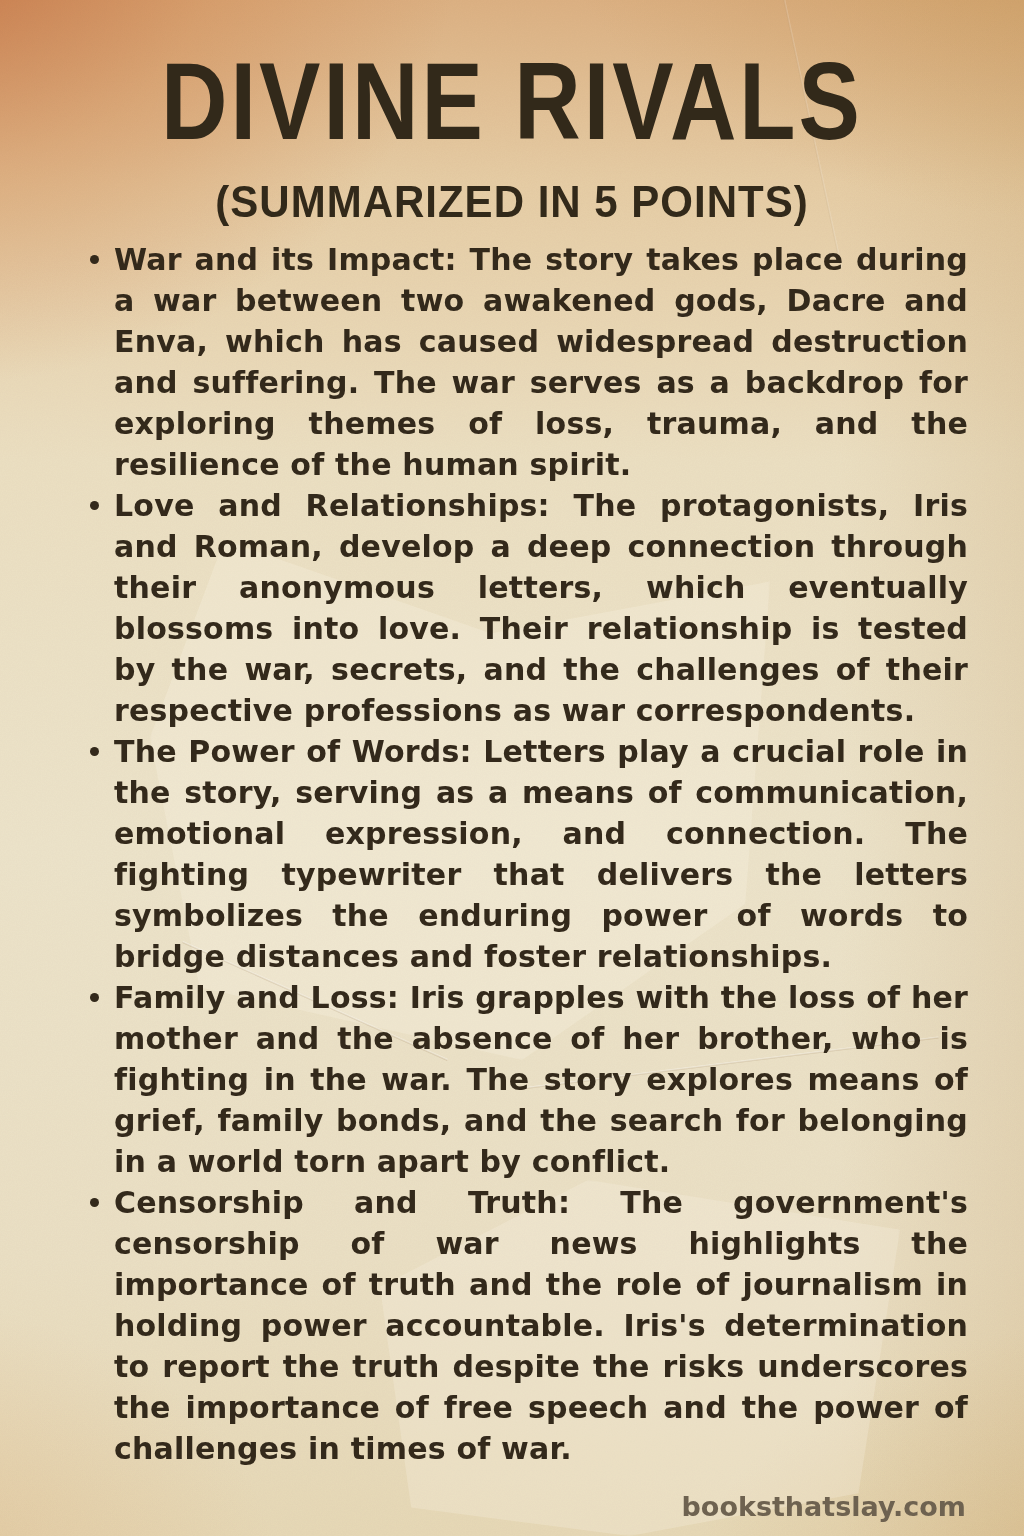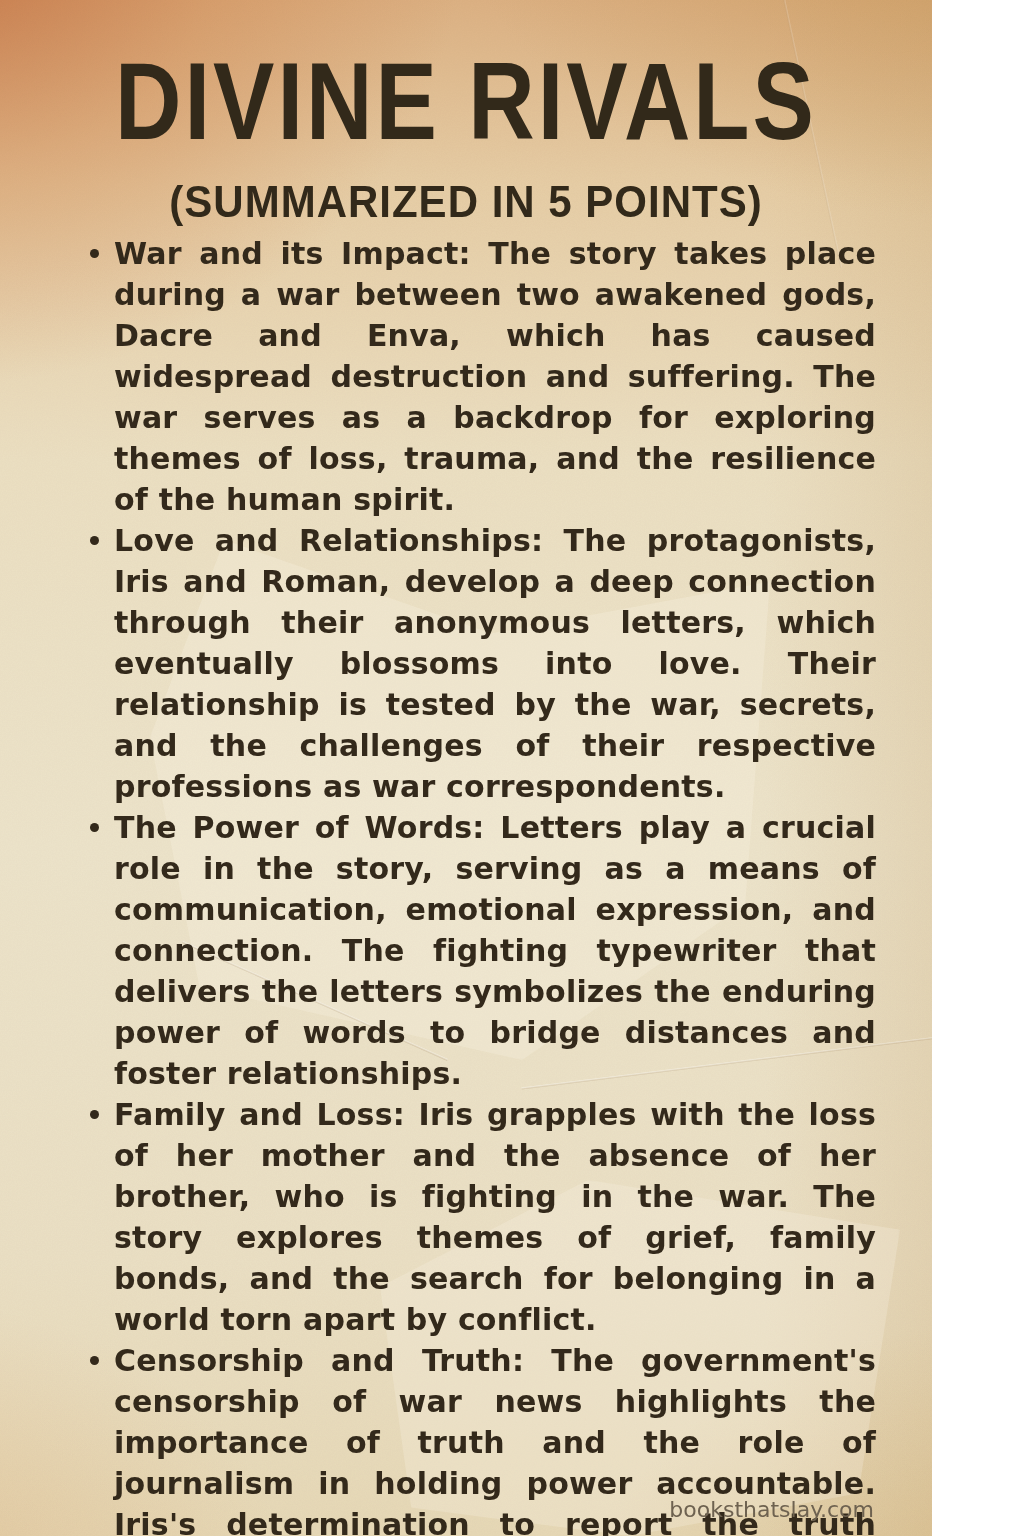--- a/index.html
+++ b/index.html
@@ -1,18 +1,18 @@
 <!DOCTYPE html>
 <html><head>
 <meta charset="utf-8">
 <style>
   html,body{margin:0;padding:0;}
   .poster{
     position:relative;
-    width:932px;height:1536px;
+    width:1024px;height:1536px;
     overflow:hidden;
     font-family:"DejaVu Sans", sans-serif;
     background:
       radial-gradient(ellipse 720px 620px at -6% -4%, rgba(185,84,36,0.60), rgba(206,126,70,0.38) 38%, rgba(0,0,0,0) 72%),
       radial-gradient(ellipse 820px 520px at 106% -8%, rgba(197,146,80,0.55), rgba(0,0,0,0) 66%),
       radial-gradient(ellipse 520px 420px at -8% 104%, rgba(216,162,102,0.30), rgba(0,0,0,0) 70%),
       radial-gradient(ellipse 640px 440px at 110% 106%, rgba(205,165,100,0.42), rgba(0,0,0,0) 70%),
       linear-gradient(90deg, rgba(0,0,0,0) 82%, rgba(190,150,92,0.18) 100%),
       linear-gradient(180deg,#dcb183 0%,#e6cda5 12%,#ebdfc2 30%,#ece3ca 55%,#eadfc4 82%,#e6d8b6 100%);
   }
@@ -54,21 +54,21 @@
     font-family:"Liberation Sans", sans-serif;
     font-weight:800;
     font-size:42px;
     letter-spacing:1px;
     color:#32291a;
     transform:scaleY(1.05);
     transform-origin:center top;
     white-space:nowrap;
   }
   .summary-list{
-    margin:10px 0 0 0;
+    margin:16px 0 0 0;
     padding:0 56px 0 88px;
     list-style:none;
   }
   .summary-item{
     position:relative;
     padding-left:26px;
     text-align:justify;
     font-size:30px;
     font-weight:bold;
     line-height:41px;
@@ -79,22 +79,22 @@
     position:absolute;
     left:2px;top:16px;
     width:9px;height:9px;
     border-radius:50%;
     background:#33291b;
   }
   .watermark{
     position:absolute;
     right:58px;bottom:14px;
     z-index:3;
-    font-size:22px;
-    font-weight:normal;
+    font-size:27px;
+    font-weight:bold;
     color:#6e6250;
   }
 </style>
 </head>
 <body>
 
 <div class="poster">
 
   <svg class="grain" width="1024" height="1536" aria-hidden="true">
     <filter id="paperNoise">
@@ -122,21 +122,21 @@
       <li class="summary-item">
         <span class="bullet-dot"></span>
         <span>Love and Relationships: The protagonists, Iris and Roman, develop a deep connection through their anonymous letters, which eventually blossoms into love. Their relationship is tested by the war, secrets, and the challenges of their respective professions as war correspondents.</span>
       </li>
       <li class="summary-item">
         <span class="bullet-dot"></span>
         <span>The Power of Words: Letters play a crucial role in the story, serving as a means of communication, emotional expression, and connection. The fighting typewriter that delivers the letters symbolizes the enduring power of words to bridge distances and foster relationships.</span>
       </li>
       <li class="summary-item">
         <span class="bullet-dot"></span>
-        <span>Family and Loss: Iris grapples with the loss of her mother and the absence of her brother, who is fighting in the war. The story explores themes of grief, family bonds, and the search for belonging in a world torn apart by conflict.</span>
+        <span>Family and Loss: Iris grapples with the loss of her mother and the absence of her brother, who is fighting in the war. The story explores means of grief, family bonds, and the search for belonging in a world torn apart by conflict.</span>
       </li>
       <li class="summary-item">
         <span class="bullet-dot"></span>
         <span>Censorship and Truth: The government's censorship of war news highlights the importance of truth and the role of journalism in holding power accountable. Iris's determination to report the truth despite the risks underscores the importance of free speech and the power of challenges in times of war.</span>
       </li>
     </ul>
   </div>
 
   <div class="watermark">booksthatslay.com</div>
 </div>

